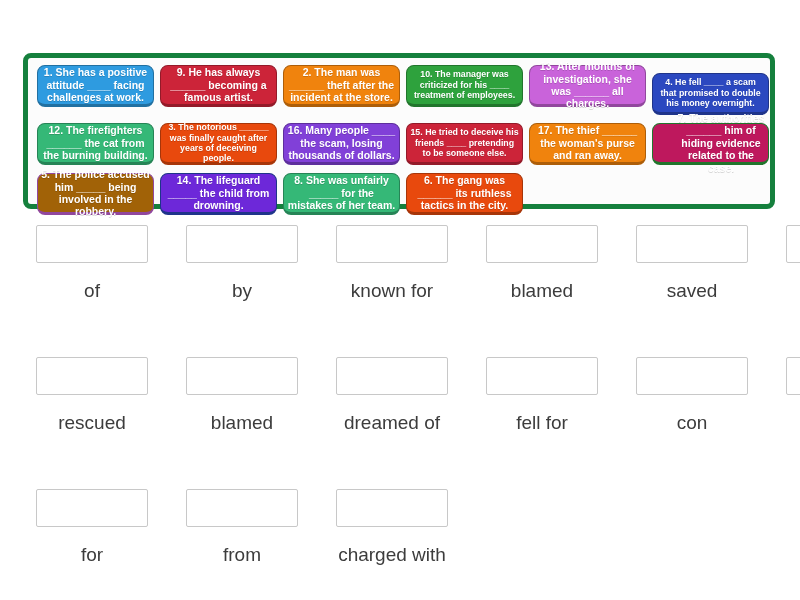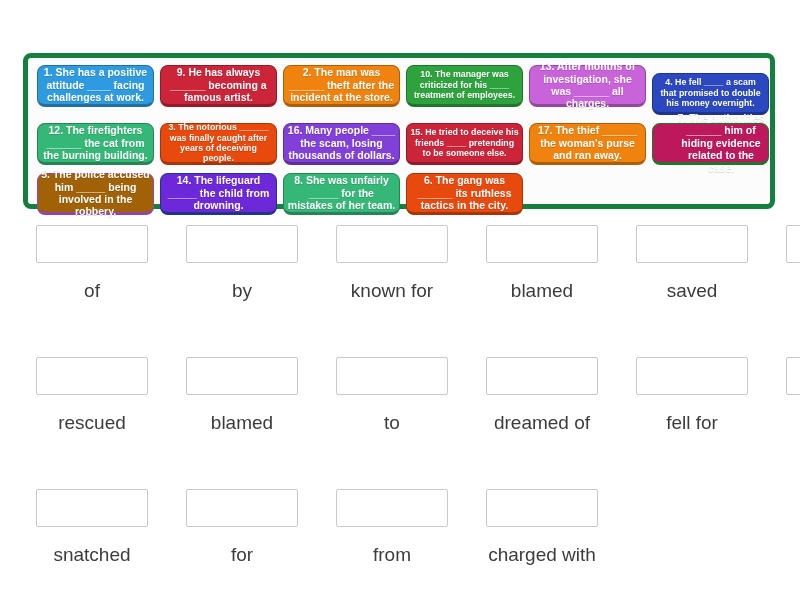--- a/index.html
+++ b/index.html
@@ -186,24 +186,20 @@
   <div class="answer-cell">
     <div class="drop-box"></div>
     <div class="answer-label">rescued</div>
   </div>
 
   <div class="answer-cell">
     <div class="drop-box"></div>
     <div class="answer-label">blamed</div>
   </div>
 
-  <div class="answer-cell">
-    <div class="drop-box"></div>
-    <div class="answer-label">to</div>
-  </div>
 
   <div class="answer-cell">
     <div class="drop-box"></div>
     <div class="answer-label">dreamed of</div>
   </div>
 
   <div class="answer-cell">
     <div class="drop-box"></div>
     <div class="answer-label">fell for</div>
   </div>

